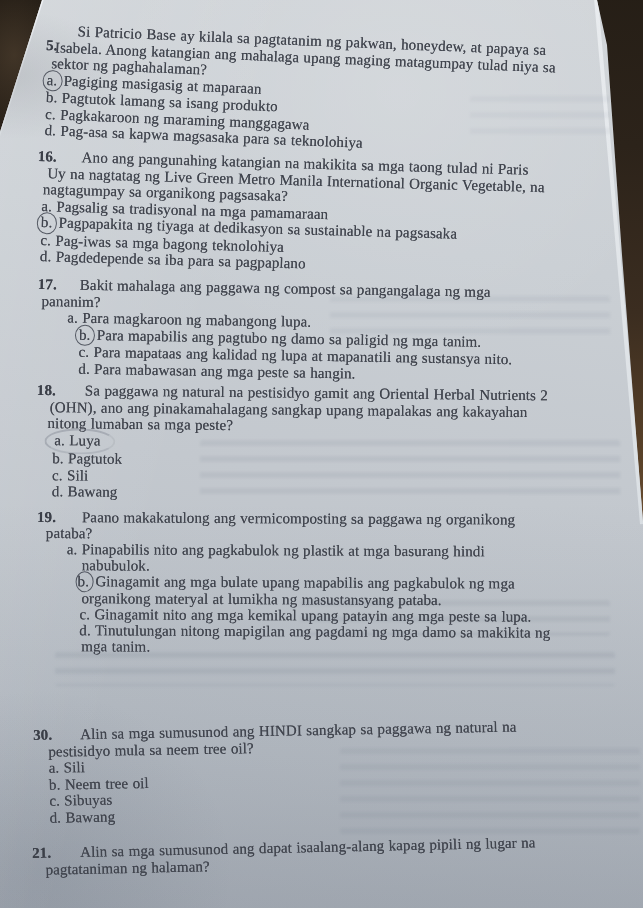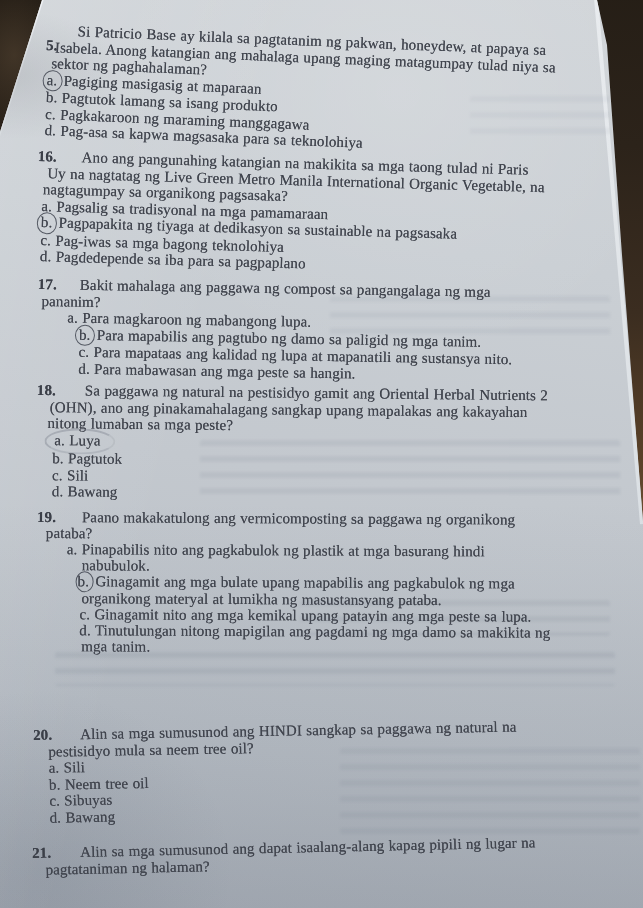--- a/index.html
+++ b/index.html
@@ -145,21 +145,21 @@
       <div style="margin-left:30px">
         <div class="opt" style="padding-left:15px; text-indent:-15px;"><span>a.</span> <span>Pinapabilis nito ang pagkabulok ng plastik at mga basurang hindi nabubulok.</span></div>
         <div class="opt" style="margin-left:13px; padding-left:2px; text-indent:-2px;"><span class="circ">b.</span> <span>Ginagamit ang mga bulate upang mapabilis ang pagkabulok ng mga organikong materyal at lumikha ng masustansyang pataba.</span></div>
         <div class="opt" style="margin-left:13px"><span>c.</span> <span>Ginagamit nito ang mga kemikal upang patayin ang mga peste sa lupa.</span></div>
         <div class="opt" style="margin-left:13px; padding-left:2px; text-indent:-2px;"><span>d.</span> <span>Tinutulungan nitong mapigilan ang pagdami ng mga damo sa makikita ng mga tanim.</span></div>
       </div>
     </div>
 
     <div class="q" style="left:33px; top:727px; transform:rotate(-1deg);">
       <div class="qline first">
-        <span class="qnum">20.</span>
+        <span class="qnum">30.</span>
         <span class="qtext" style="margin-left:47px">Alin sa mga sumusunod ang HINDI sangkap sa paggawa ng natural na</span>
       </div>
       <div class="qline" style="margin-left:15px">pestisidyo mula sa neem tree oil?</div>
       <div style="margin-left:15px">
         <div class="opt"><span>a.</span> <span>Sili</span></div>
         <div class="opt"><span>b.</span> <span>Neem tree oil</span></div>
         <div class="opt"><span>c.</span> <span>Sibuyas</span></div>
         <div class="opt"><span>d.</span> <span>Bawang</span></div>
       </div>
     </div>

